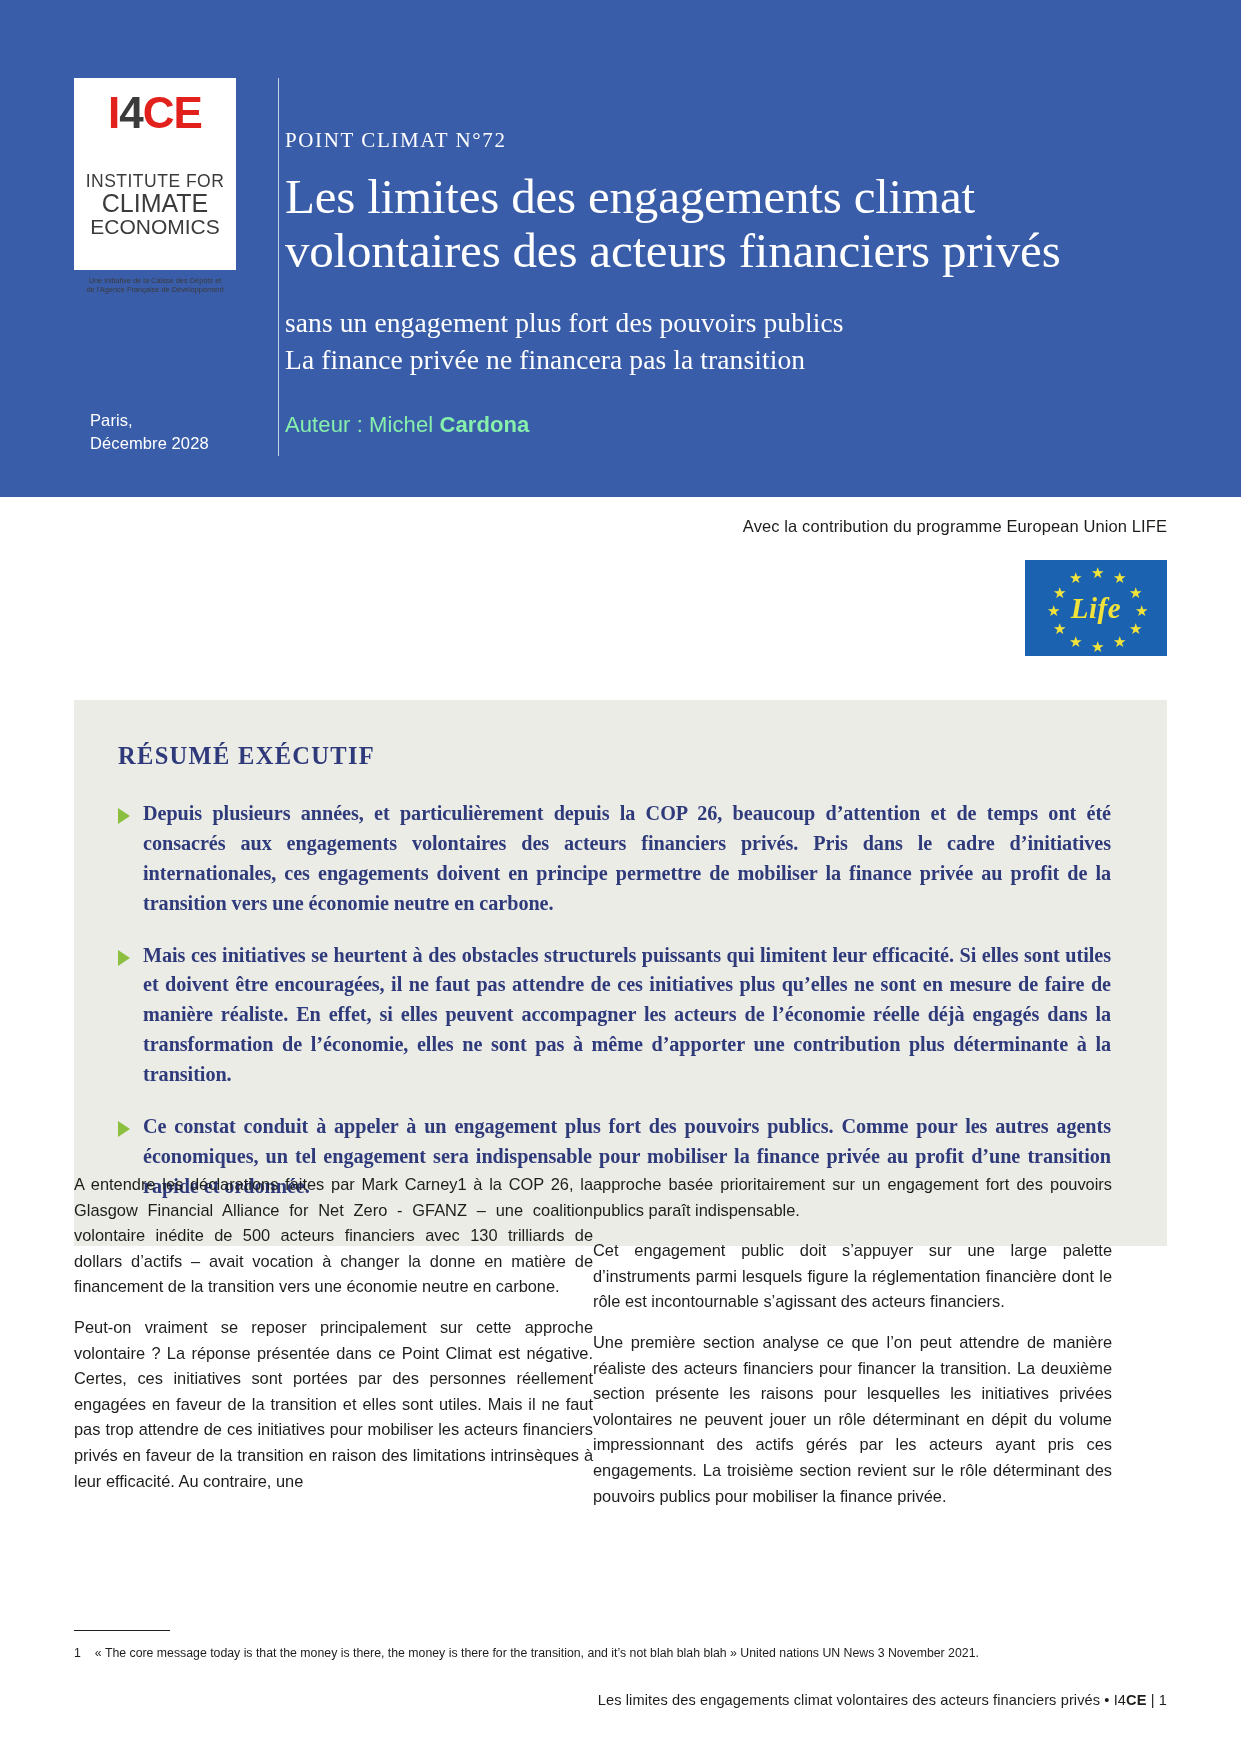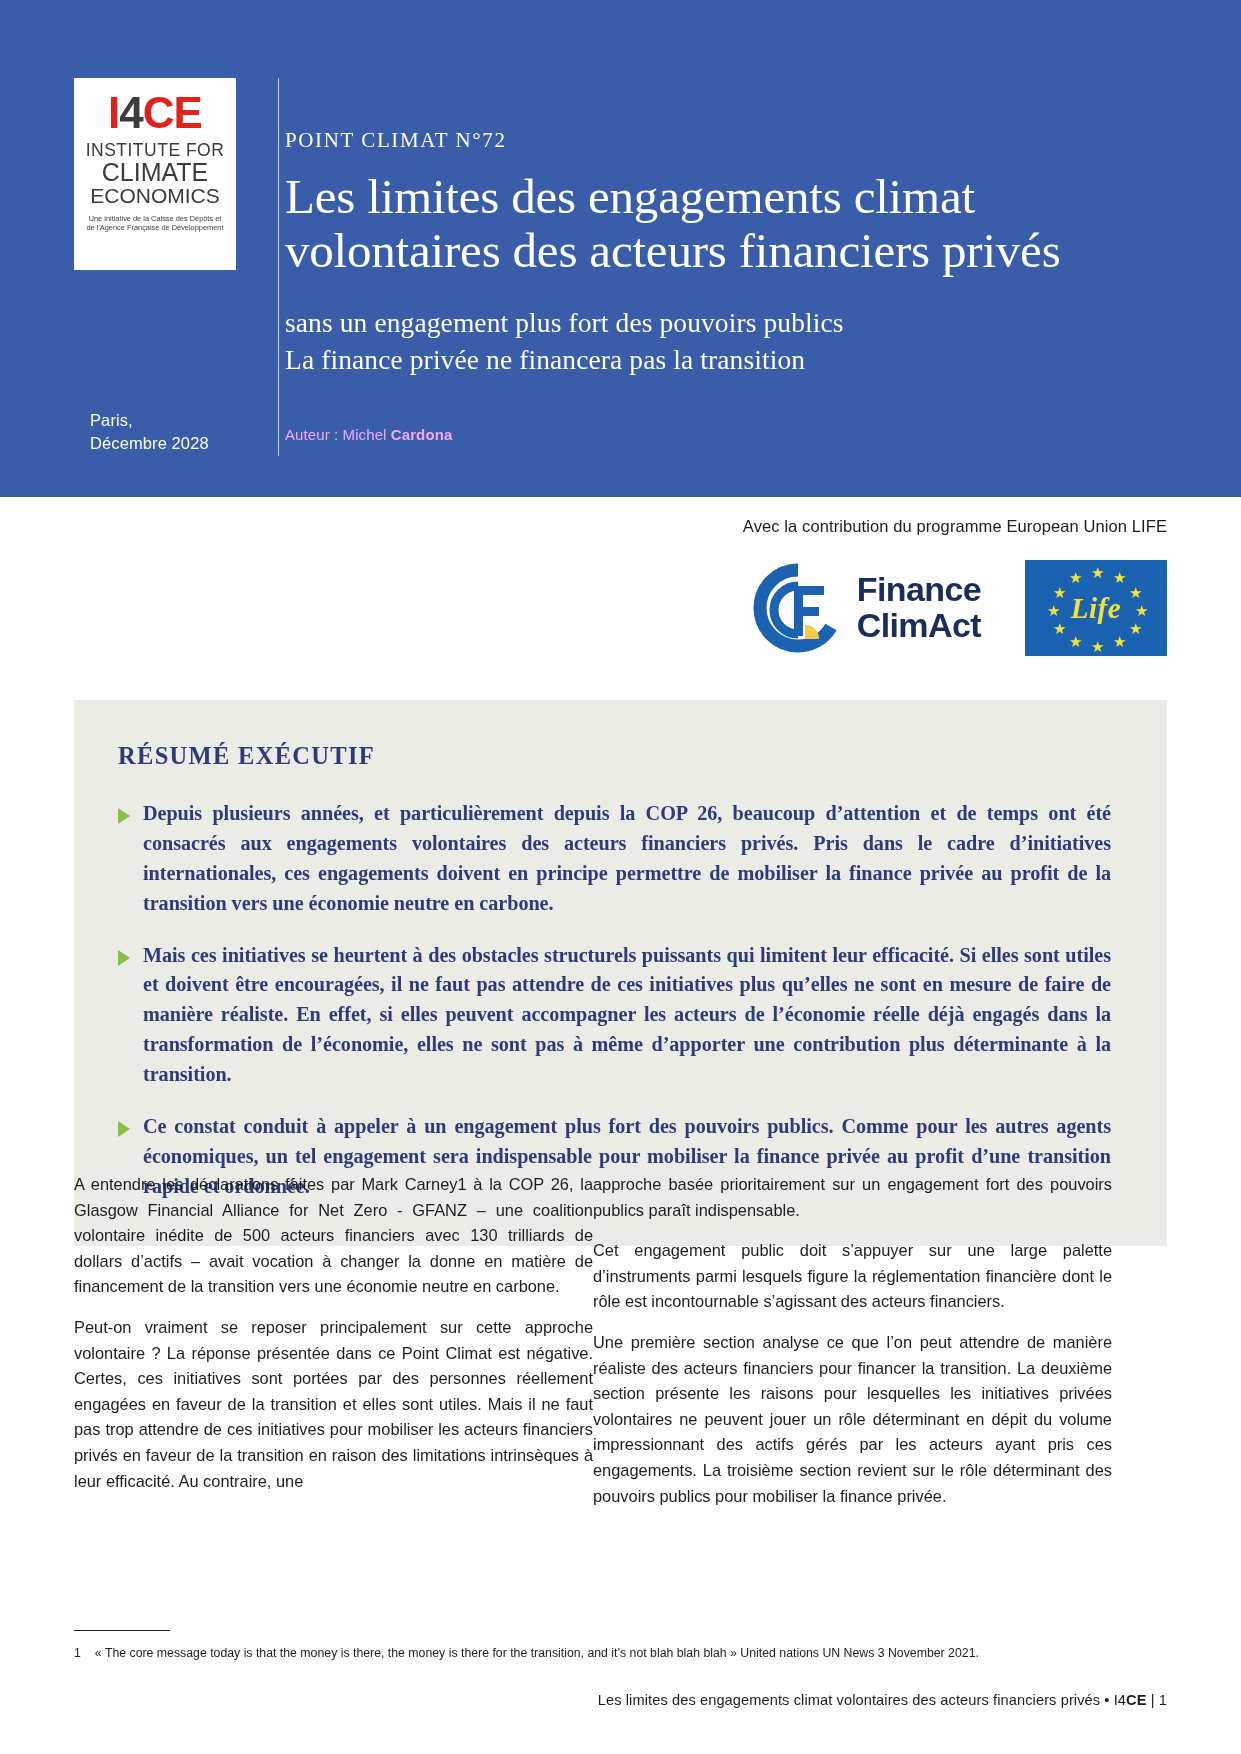--- a/index.html
+++ b/index.html
@@ -40,20 +40,21 @@
   .logo-box {
     position: absolute;
     left: 0; top: 78px;
     width: 162px; height: 192px;
     background: #ffffff;
     display: flex;
     flex-direction: column;
     align-items: center;
     justify-content: flex-start;
     padding-top: 13px;
+    gap: 31px;
   }
   .logo-i4ce {
     font-family: "Liberation Sans", sans-serif;
     font-weight: bold;
     font-size: 44px;
     letter-spacing: -1px;
     line-height: 1;
     color: #e2211c;
     white-space: nowrap;
   }
@@ -122,24 +123,24 @@
   .subtitle {
     font-family: "Liberation Serif", serif;
     font-size: 27.5px;
     line-height: 1.36;
     color: #ffffff;
     font-weight: normal;
     margin-top: 26px;
     letter-spacing: 0.1px;
   }
   .author {
-    margin-top: 47px;
-    font-family: "Liberation Sans", sans-serif;
-    font-size: 15px;
-    color: #f0abfc;
+    margin-top: 33px;
+    font-family: "Liberation Sans", sans-serif;
+    font-size: 22px;
+    color: #86efac;
     letter-spacing: 0.1px;
   }
   .author b { font-weight: bold; }
 
   
   .partners {
     position: absolute;
     left: 74px; top: 497px;
     width: 1093px; height: 198px;
   }
@@ -331,36 +332,20 @@
       </div>
 
     </div>
   </div>
 
   <div class="partners">
     <div class="partners-note">Avec la contribution du programme European Union LIFE</div>
 
     <div class="logo-row">
 
-      <div class="fca-logo">
-        <div class="fca-mark">
-          <svg width="90" height="90" viewBox="0 0 90 90" aria-hidden="true">
-            <path d="M45 7 A38 38 0 1 0 45 83 A38 38 0 0 0 78 64" fill="none" stroke="#1b62b0" stroke-width="13" stroke-linecap="butt"></path>
-            <path d="M45 23 A24 24 0 1 0 45 71" fill="none" stroke="#1b62b0" stroke-width="9" stroke-linecap="butt"></path>
-            <rect x="41" y="23" width="9" height="50" fill="#1b62b0"></rect>
-            <rect x="41" y="23" width="30" height="9" fill="#1b62b0"></rect>
-            <rect x="41" y="44" width="25" height="9" fill="#1b62b0"></rect>
-            <path d="M52 62 A14 14 0 0 1 66 76 L52 76 Z" fill="#f7c948"></path>
-          </svg>
-        </div>
-        <div class="fca-text">
-          <div>Finance</div>
-          <div>ClimAct</div>
-        </div>
-      </div>
 
       <div class="life-logo">
         <div class="life-star" style="left:66px;top:6px;">★</div>
         <div class="life-star" style="left:88px;top:11px;">★</div>
         <div class="life-star" style="left:104px;top:26px;">★</div>
         <div class="life-star" style="left:110px;top:44px;">★</div>
         <div class="life-star" style="left:104px;top:62px;">★</div>
         <div class="life-star" style="left:88px;top:75px;">★</div>
         <div class="life-star" style="left:66px;top:80px;">★</div>
         <div class="life-star" style="left:44px;top:75px;">★</div>

